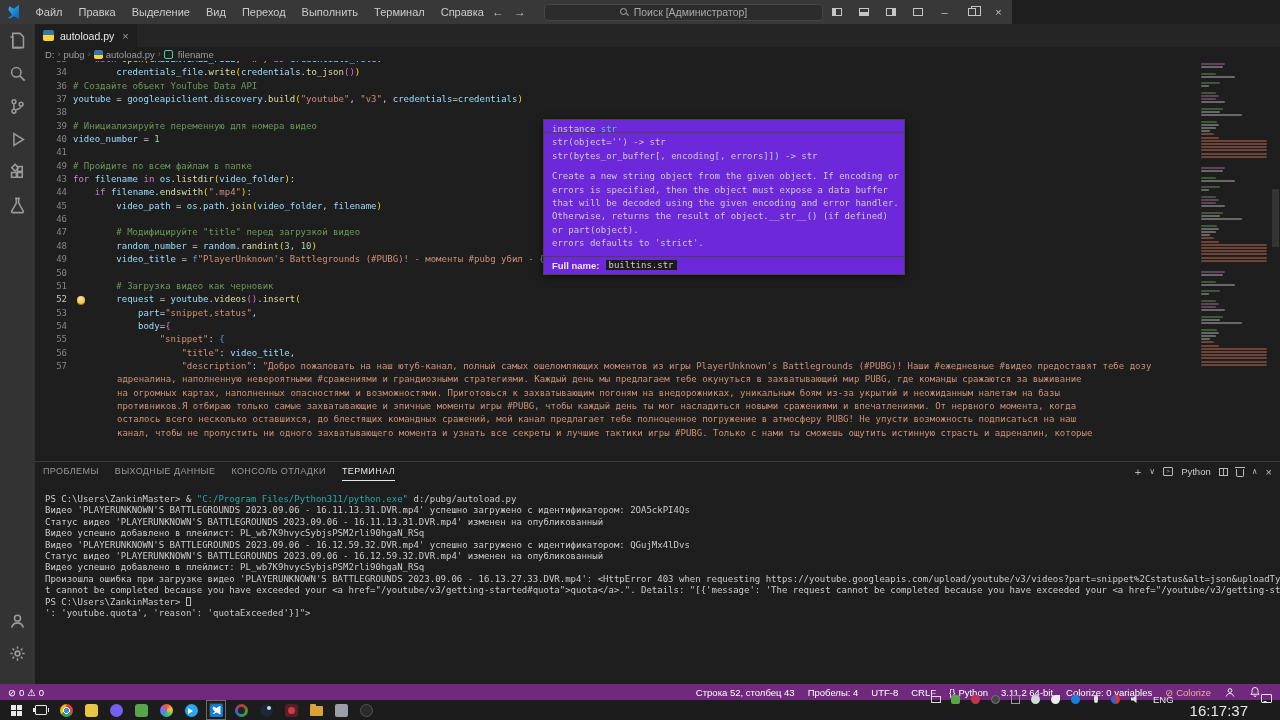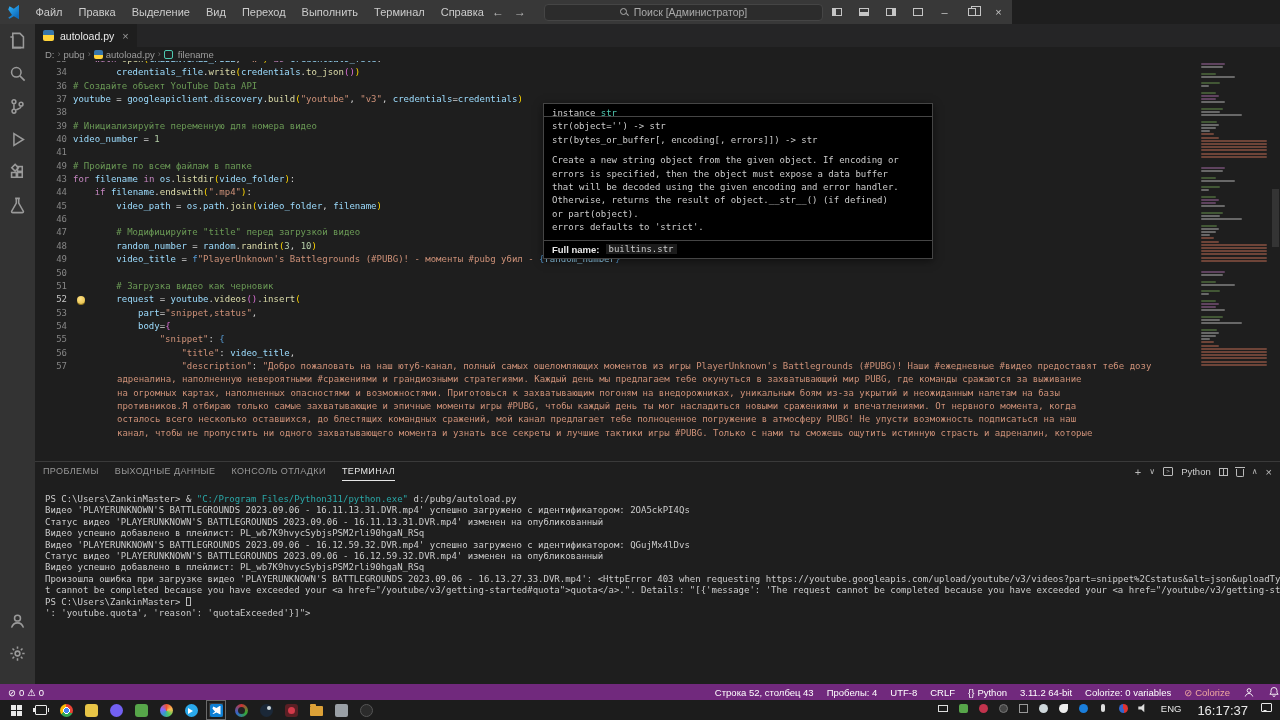--- a/index.html
+++ b/index.html
@@ -47,21 +47,21 @@
   .wrapped .ct{padding-left:44px}
   .bulb{position:absolute;left:42px;top:2px;width:8px;height:8px;border-radius:50%;
     background:radial-gradient(circle at 40% 35%,#ffe28a,#e2b93b);box-shadow:0 1px 0 #9a7d20}
   .tk-c{color:#6a9955}.tk-k{color:#c586c0}.tk-f{color:#dcdcaa}.tk-v{color:#9cdcfe}.tk-s{color:#ce9178}
   .tk-num{color:#b5cea8}.tk-p{color:#d4d4d4}.tk-y{color:#ffd700}.tk-m{color:#da70d6}.tk-b{color:#569cd6}
   .tk-t{color:#4ec9b0}.tk-w{color:#cccccc}.tk-cy{color:#2aa8a8}
   .tk-cur{display:inline-block;width:5px;height:9px;border:1px solid #bbbbbb;vertical-align:-1px}
   .minimap{position:absolute;right:10px;top:0;width:72px;height:400px;background:#1e1e1e}
   .mmbar{position:absolute;height:2px;border-radius:1px;opacity:.6}
   .vscroll{position:absolute;right:1px;top:128px;width:7px;height:58px;background:#4a4a4a;opacity:.5}
-  .tooltip{position:absolute;left:508px;top:42px;width:390px;background:#000000;border:1px solid #454545;
+  .tooltip{position:absolute;left:508px;top:58px;width:362px;background:#6d28d9;border:1px solid #454545;
     z-index:30;font:9px "DejaVu Sans Mono",monospace;color:#cccccc;box-shadow:0 2px 8px rgba(0,0,0,.5)}
   .tt-title{padding:3px 8px;border-bottom:1px solid #454545}
   .tt-body{padding:3px 8px 5px 8px}
   .tt-row{height:13.4px;line-height:13.4px;white-space:pre}
   .tt-blank{height:7px}
   .tt-footer{border-top:1px solid #454545;padding:3px 8px;display:flex;gap:6px;align-items:center}
   .tt-flabel{font-family:"Liberation Sans",sans-serif;font-weight:bold;color:#e8e8e8;font-size:9.5px}
   .tt-fvalue{background:#1c1c1c;padding:0 3px}
   .panel{position:absolute;left:35px;top:461px;right:0;height:223px;background:#1e1e1e;border-top:1px solid #3a3a3a;z-index:6}
   .panel-hdr{height:19px;display:flex;align-items:center;padding:0 8px}
@@ -72,21 +72,21 @@
   .pa-label{font-size:9.5px;color:#cccccc}
   .split-ic{width:9px;height:8px;border:1px solid #bbbbbb;position:relative}
   .split-ic::before{content:"";position:absolute;left:3.5px;top:0;width:1px;height:6px;background:#bbbbbb}
   .trash-ic{width:8px;height:8px;border:1px solid #bbbbbb;border-top:none;border-radius:0 0 2px 2px;position:relative;margin-top:2px}
   .trash-ic::before{content:"";position:absolute;left:-2px;top:-2px;width:10px;height:1px;background:#bbbbbb}
   .terminal{padding:13px 0 0 10px}
   .trow{height:11.4px;line-height:11.4px;white-space:pre;font:9px "DejaVu Sans Mono",monospace;color:#cccccc}
   .statusbar{position:absolute;left:0;top:684px;width:1280px;height:16px;background:#71297d;color:#ffffff;
     display:flex;align-items:center;font-size:9.5px;z-index:50}
   .sb-left{display:flex;align-items:center;gap:4px;padding-left:8px}
-  .sb-right{margin-left:auto;display:flex;align-items:center;gap:13px;padding-right:0}
+  .sb-right{margin-left:auto;display:flex;align-items:center;gap:13px;padding-right:19px}
   .sb-item{display:flex;align-items:center;gap:3px;white-space:nowrap}
   .sb-accent{color:#f0a9a0}
   .taskbar{position:absolute;left:0;top:700px;width:1280px;height:20px;background:#1c1c1c;display:flex;
     align-items:center;z-index:60;color:#e8e8e8}
   .tb-apps{display:flex;align-items:center;gap:11px;padding-left:9px}
   .tb-app{width:14px;height:14px;position:relative;display:flex;align-items:center;justify-content:center}
   .tb-app.active{outline:1px solid #6a6a6a;outline-offset:2px;background:#383838}
   .winlogo{width:11px;height:11px;display:grid;grid-template-columns:5px 5px;grid-template-rows:5px 5px;gap:1px}
   .winlogo i{background:#e8e8e8}
   .taskview{width:12px;height:10px;border:1px solid #e8e8e8;border-radius:1px;position:relative}
@@ -101,21 +101,21 @@
   .ic-folder::before{content:"";position:absolute;left:0;top:-2px;width:6px;height:2px;background:#dca137;border-radius:1px 1px 0 0}
   .ic-vscode{width:13px;height:13px;background:#0d7fd4;border-radius:2px;position:relative}
   .ic-vscode::before{content:"";position:absolute;inset:2px;background:#ffffff;
     clip-path:polygon(100% 0,100% 100%,55% 78%,20% 95%,10% 88%,40% 70%,10% 34%,20% 12%,55% 28%)}
   .tray{margin-left:auto;display:flex;gap:9px;padding-right:8px}
   .tr{width:11px;height:11px;display:flex;align-items:center;justify-content:center;position:relative}
   .tr-mon{width:10px;height:7px;border:1px solid #dddddd}
   .mini{width:9px;height:9px}
   .speaker{width:10px;height:10px;background:#dddddd;clip-path:polygon(0 35%,30% 35%,60% 8%,60% 92%,30% 65%,0 65%)}
   .tb-lang{font-size:9.5px;margin:0 3px}
-  .tb-time{font-size:13px;margin:0 4px;white-space:nowrap}
+  .tb-time{font-size:15px;margin:8px 4px;white-space:nowrap}
   .ac-ic{width:11px;height:9px;border:1px solid #e8e8e8;border-radius:1px;position:relative}
   .ac-ic::before{content:"";position:absolute;left:1px;bottom:-3px;border:2px solid transparent;border-top-color:#e8e8e8}
   svg.smallic{width:12px;height:12px;stroke:#ffffff;fill:none;stroke-width:1.2}
 </style>
 </head>
 <body>
 
 <div class="titlebar">
   <div class="vslogo"></div>
   <div class="menus" id="menus">

